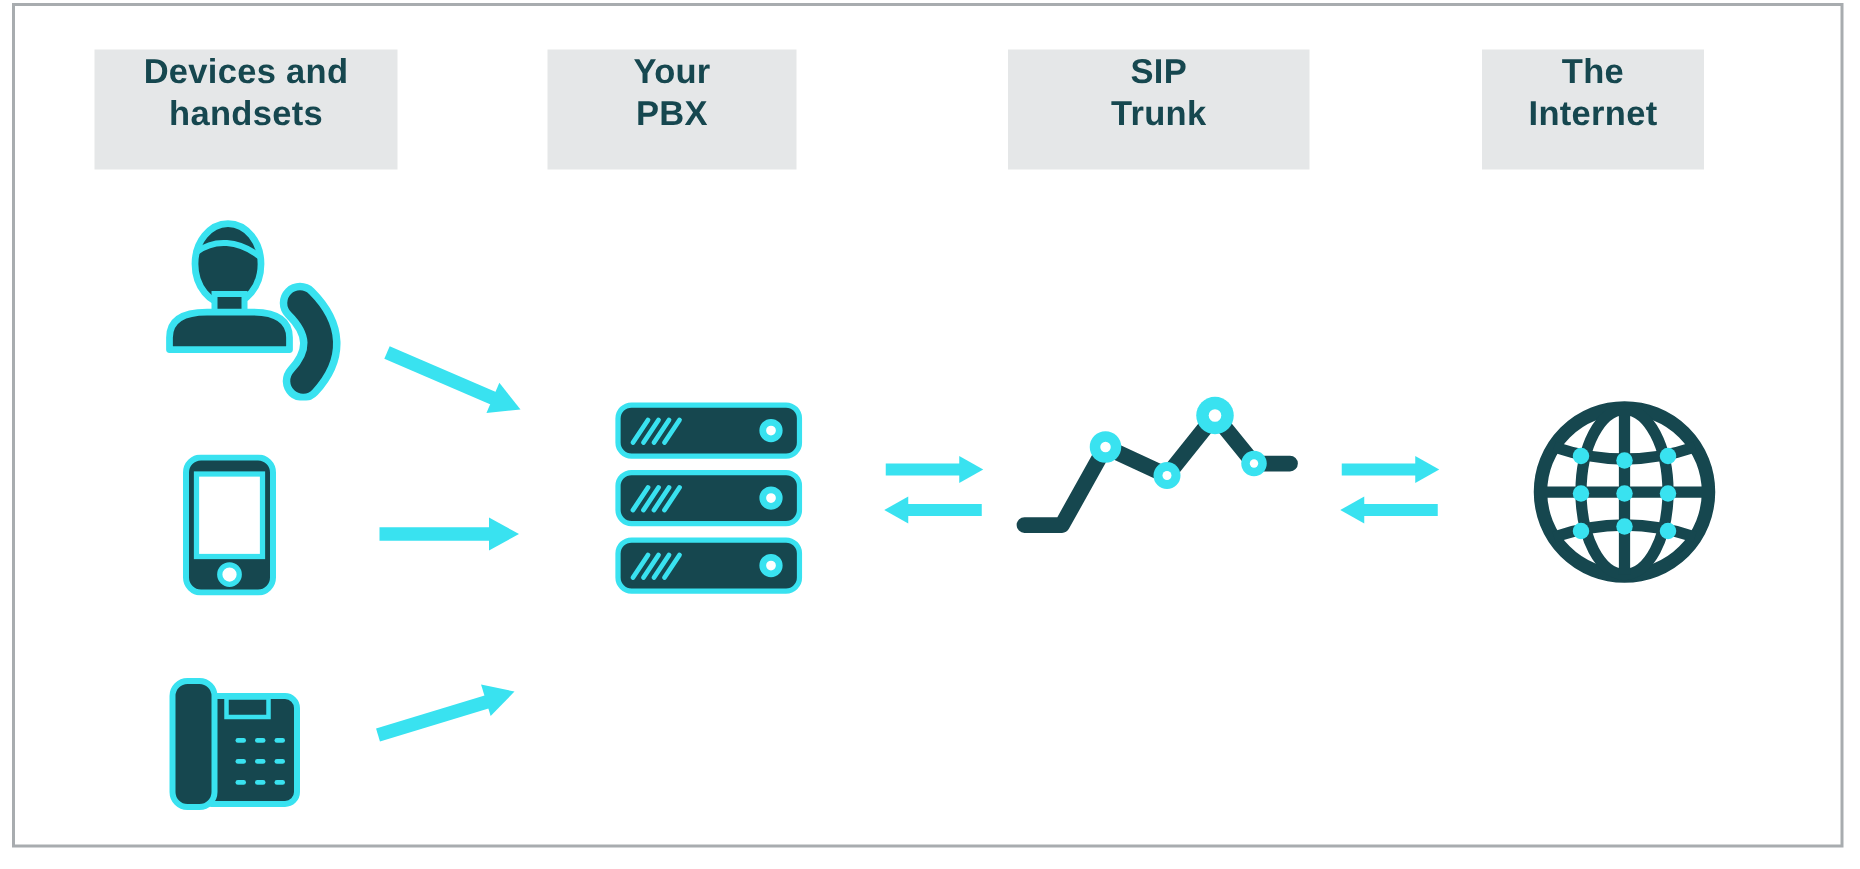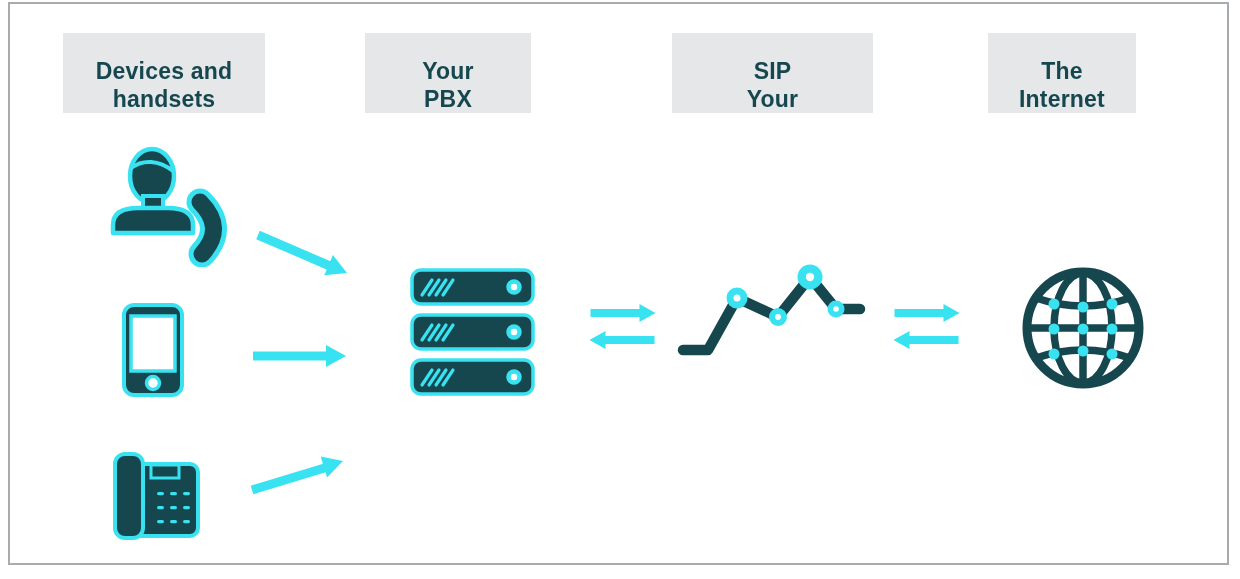--- a/index.html
+++ b/index.html
@@ -14,21 +14,21 @@
     font-family:"Liberation Sans", sans-serif;
     position:relative;overflow:hidden;
   }
   .frame{
     position:absolute;left:8px;top:2px;width:1221px;height:563px;
     border:2px solid var(--frame-border);background:#ffffff;box-sizing:border-box;
   }
   .stage{
     position:absolute;top:33px;height:80px;
     background:var(--header-bg);
-    display:flex;align-items:flex-end;justify-content:center;
+    display:flex;align-items:flex-start;justify-content:center;
     text-align:center;color:var(--teal);
     font-weight:bold;font-size:23px;line-height:28px;
     letter-spacing:.2px;
   }
   .stage span{white-space:pre-line;}
   #stage-devices{left:63px;width:202px;}
   #stage-pbx{left:365px;width:166px;}
   #stage-sip{left:672px;width:201px;}
   #stage-internet{left:988px;width:148px;}
   .abs{position:absolute;}
@@ -48,21 +48,21 @@
 <div class="stage" id="stage-devices">
   <span>Devices and
 handsets</span>
 </div>
 <div class="stage" id="stage-pbx">
   <span>Your
 PBX</span>
 </div>
 <div class="stage" id="stage-sip">
   <span>SIP
-Your</span>
+Trunk</span>
 </div>
 <div class="stage" id="stage-internet">
   <span>The
 Internet</span>
 </div>
 
 <svg class="abs" style="left:98px;top:142px;" width="140" height="125" viewBox="0 0 140 125">
   <ellipse class="f-teal s-cyan" cx="54" cy="34" rx="22" ry="27" stroke-width="4.5"></ellipse>
   <path class="nf s-cyan" d="M 33,26 C 45,17 61,18 75,29" stroke-width="4" stroke-linecap="round"></path>
   <rect class="f-teal s-cyan" x="45" y="54" width="20" height="14" stroke-width="4"></rect>

